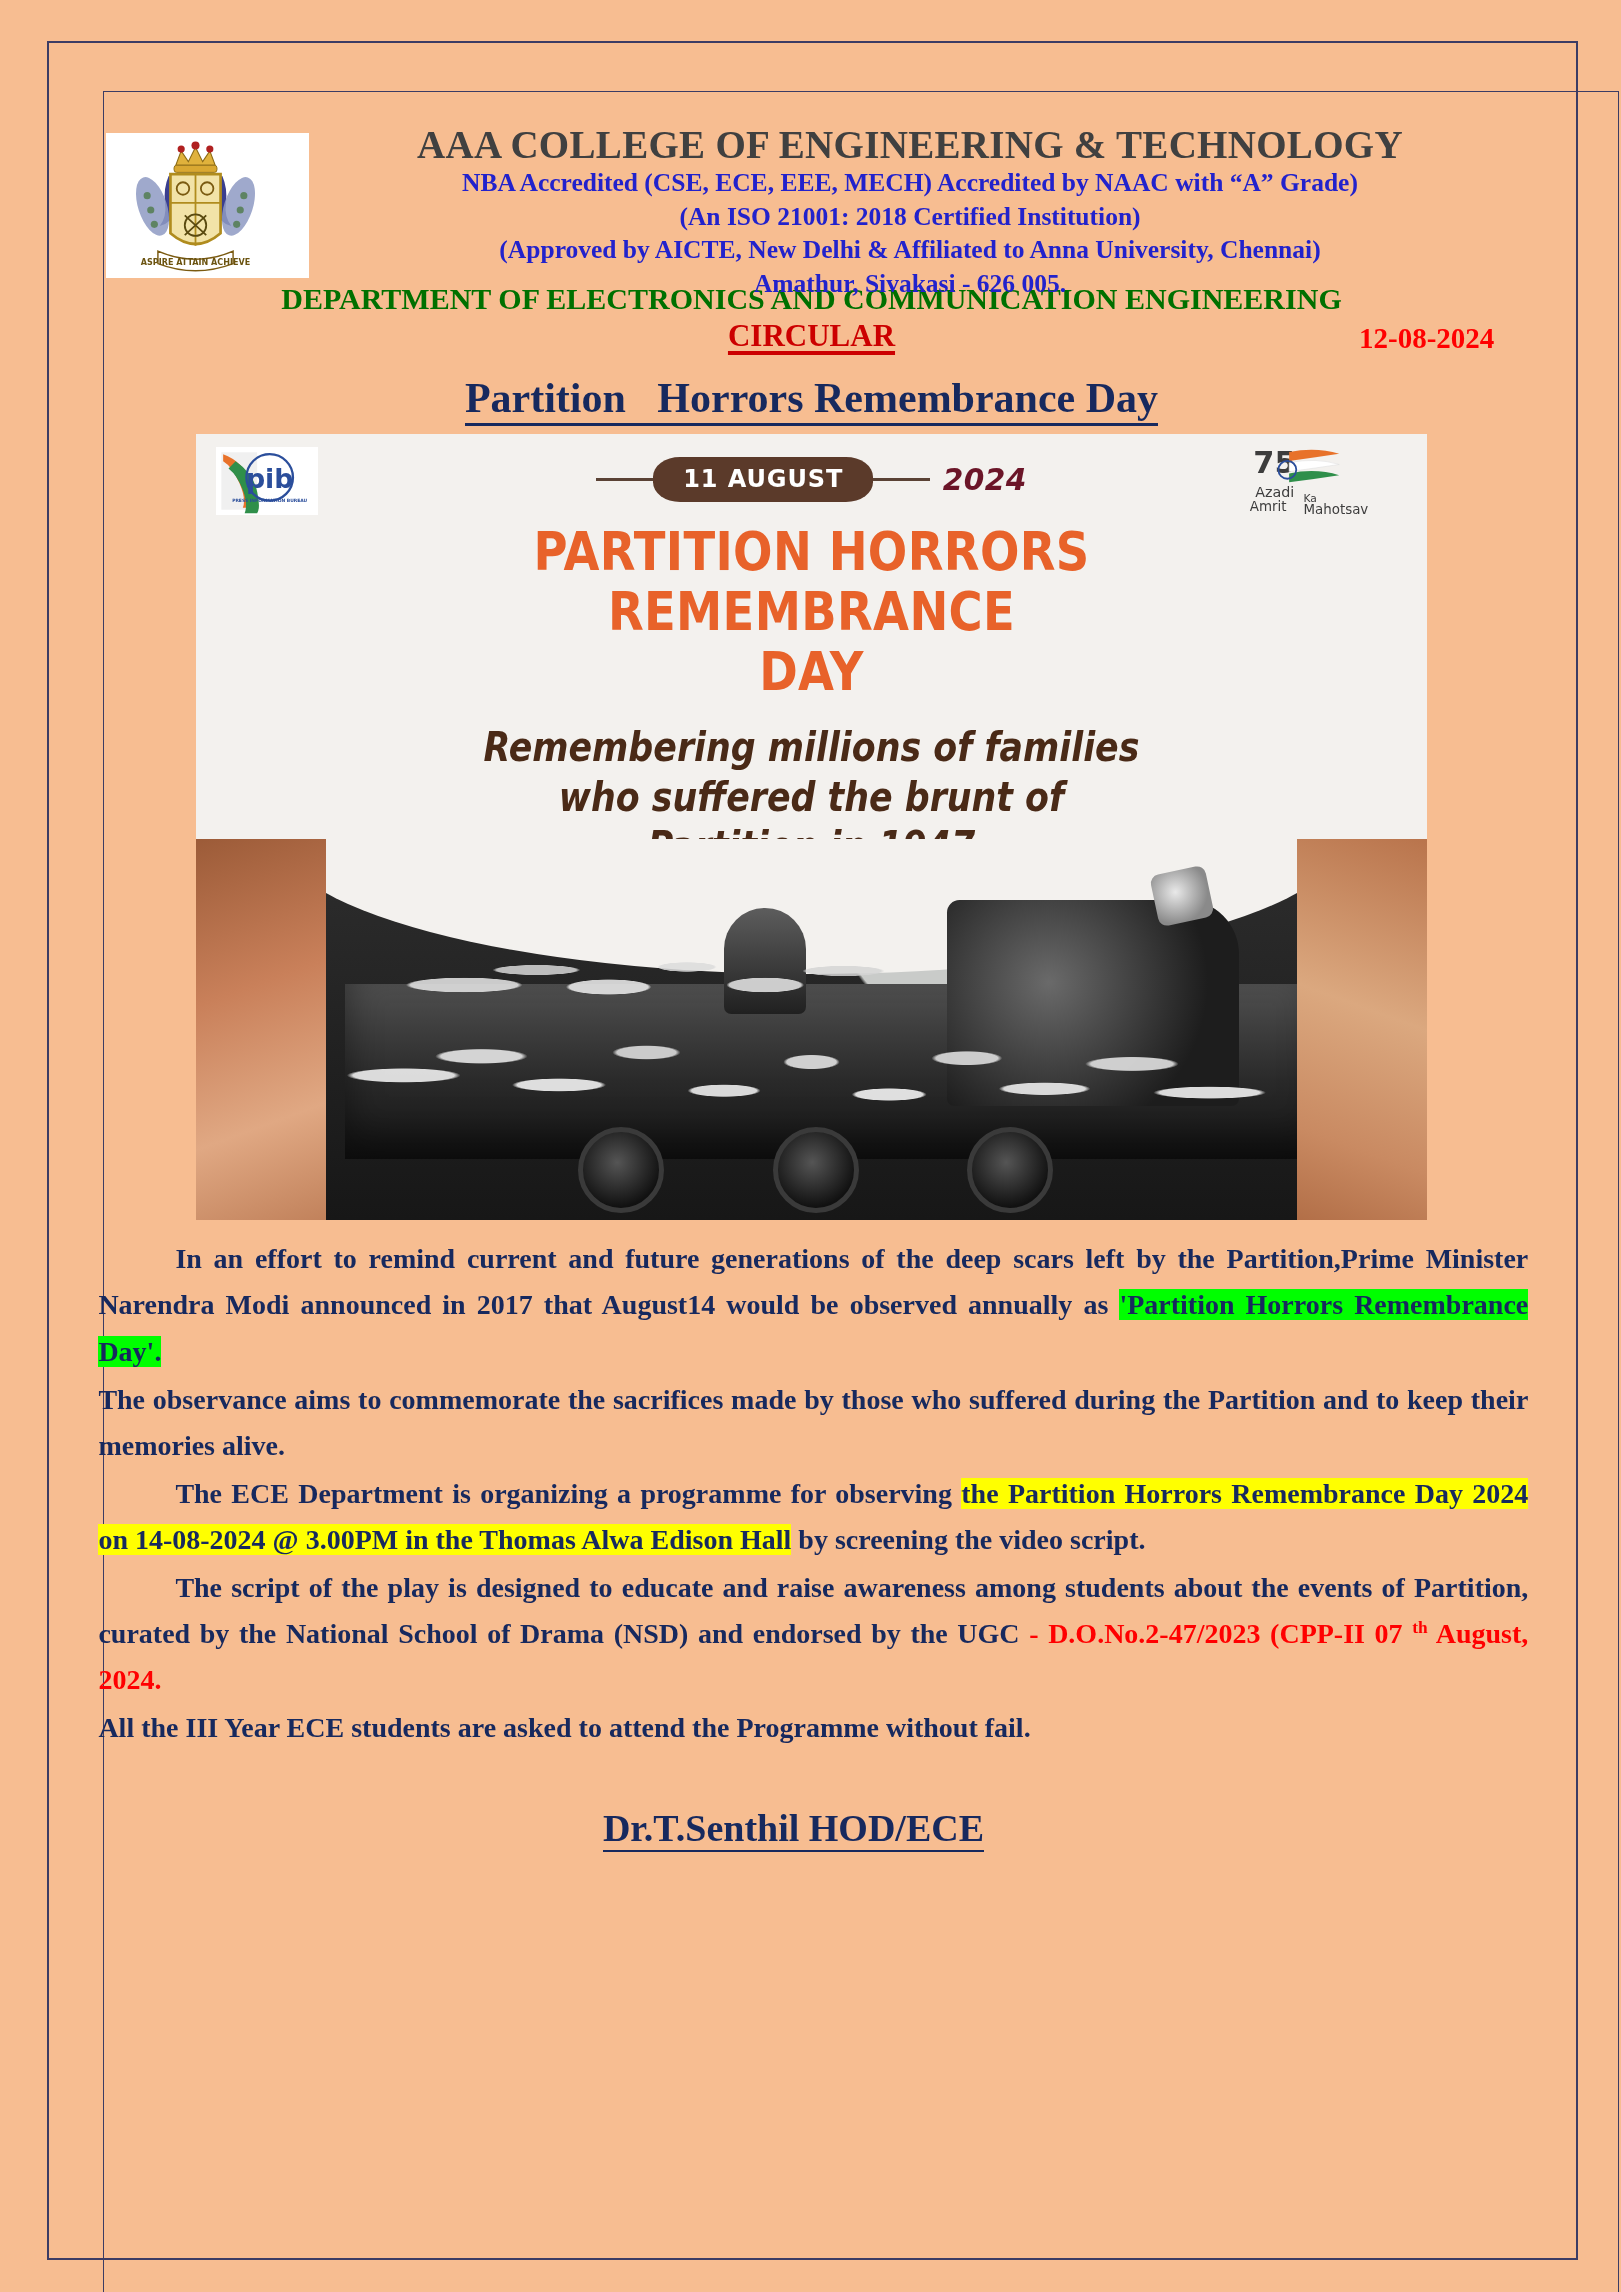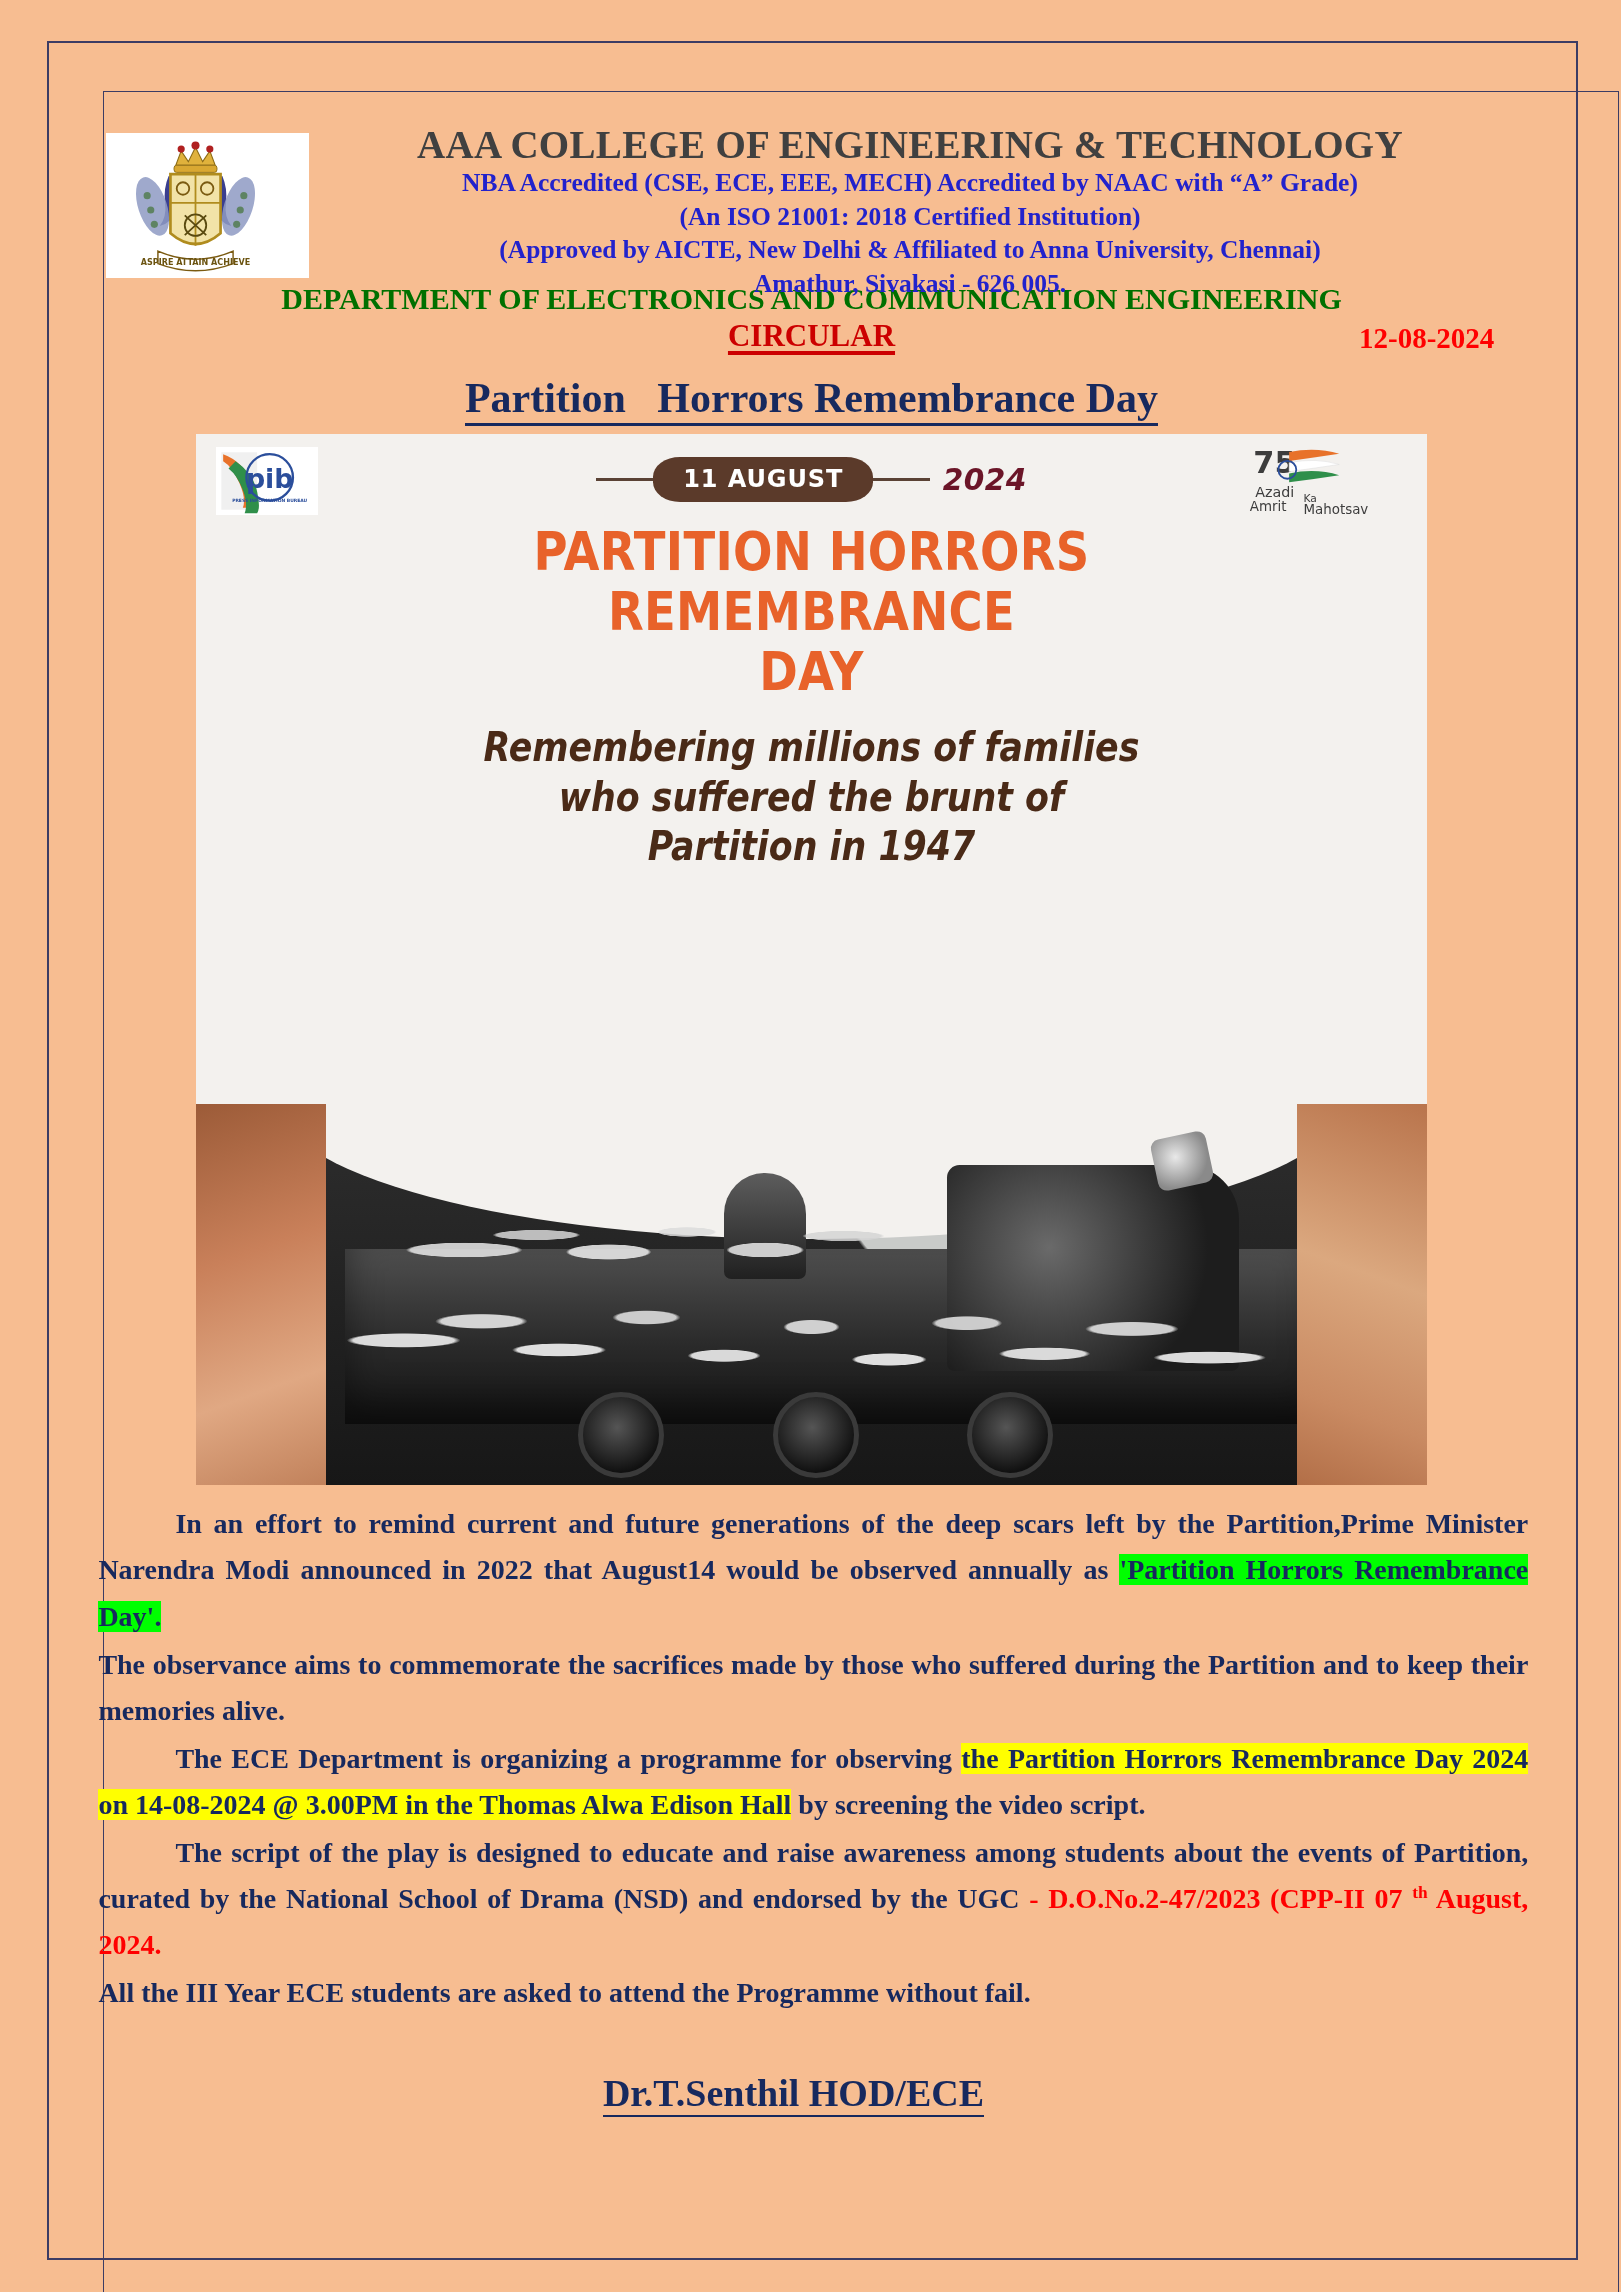--- a/index.html
+++ b/index.html
@@ -124,21 +124,21 @@
     border-bottom: 3.6px solid #17295e;
     padding-bottom: 2.7px;
     white-space: pre;
   }
 
   
   .poster {
     position: relative;
     margin: 9px auto 0 auto;
     width: 1231px;
-    height: 1051px;
+    height: 786px;
     background: #f3f1ee;
     overflow: hidden;
   }
   .poster-top {
     position: relative;
     height: 82px;
   }
   .pib-logo {
     position: absolute;
     left: 19.7px; top: 12.5px;
@@ -471,21 +471,21 @@
           <div class="wheel" style="left:26%"></div>
           <div class="wheel" style="left:46%"></div>
           <div class="wheel" style="left:66%"></div>
         </div>
       </div>
     </div>
 
     <div class="body-text">
 
       <p>
-        <span class="indent"></span><span>In an effort to remind current and future generations of the deep scars left by the Partition,Prime Minister Narendra Modi announced in 2022 that August14 would be observed annually as </span><span class="hl-green">'Partition Horrors Remembrance Day'.</span>
+        <span class="indent"></span><span>In an effort to remind current and future generations of the deep scars left by the Partition,Prime Minister Narendra Modi announced in 2017 that August14 would be observed annually as </span><span class="hl-green">'Partition Horrors Remembrance Day'.</span>
       </p>
 
       <p>
         <span>The observance aims to commemorate the sacrifices made by those who suffered during the Partition and to keep their memories alive.</span>
       </p>
 
       <p>
         <span class="indent"></span><span>The ECE Department is organizing a programme for observing </span><span class="hl-yellow">the Partition Horrors Remembrance Day 2024 on 14-08-2024 @ 3.00PM in the Thomas Alwa Edison Hall</span><span> by screening the video script.</span>
       </p>
 

